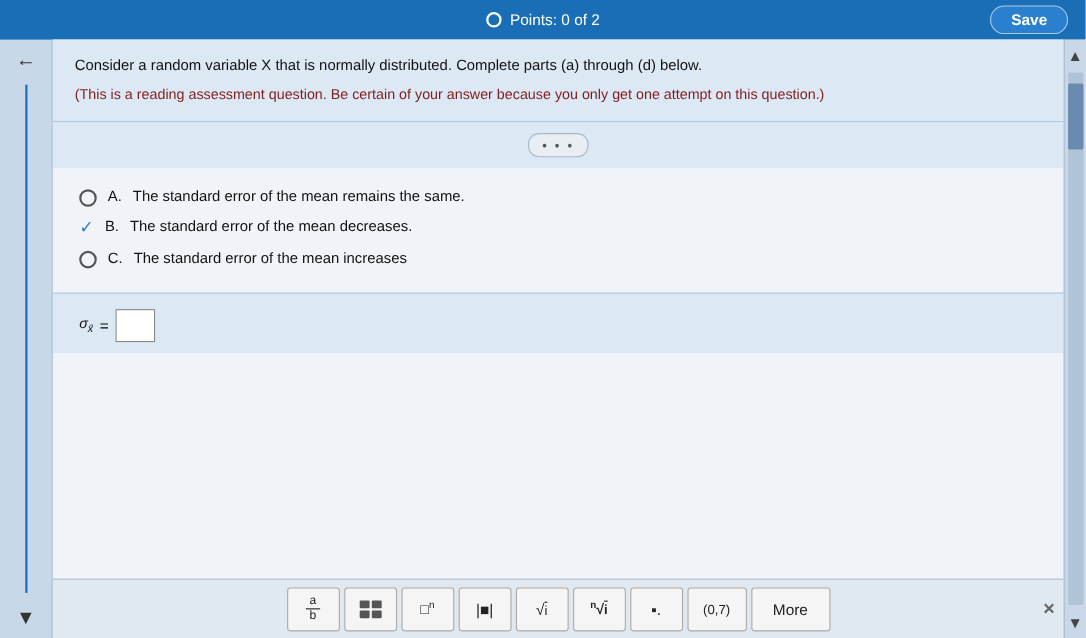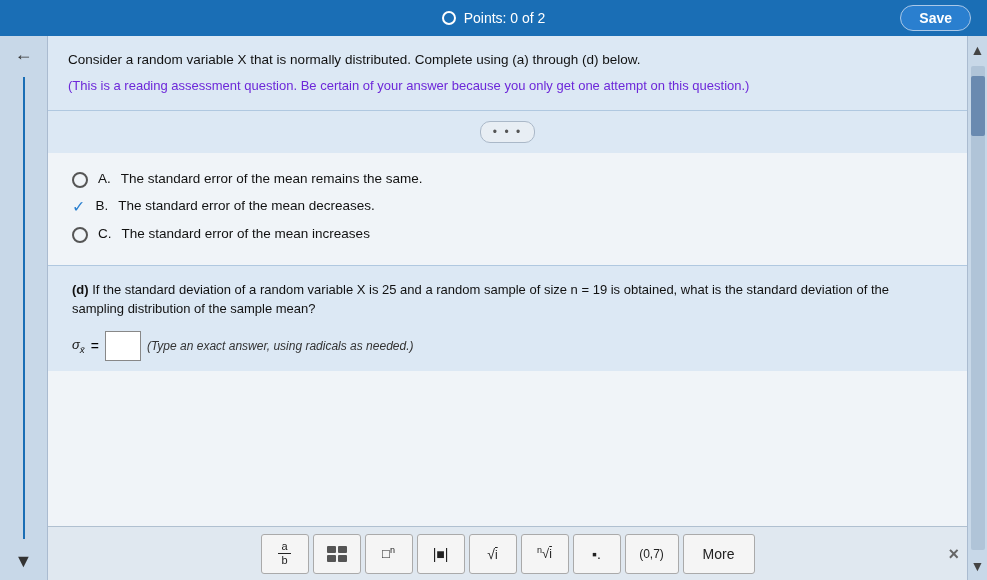--- a/index.html
+++ b/index.html
@@ -102,21 +102,21 @@
       border-bottom: 1px solid #b0c8e0;
     }
     .question-header p {
       font-size: 13.5px;
       color: #111;
       line-height: 1.5;
     }
     .question-header p.reading-note {
       margin-top: 6px;
       font-size: 13px;
-      color: #6d28d9;
+      color: #7f1d1d;
     }
 
     
     .divider-row {
       display: flex;
       align-items: center;
       justify-content: center;
       padding: 10px 0;
       background: #dce8f4;
     }
@@ -320,21 +320,21 @@
 
   <div class="left-sidebar">
     <span class="sidebar-arrow">←</span>
     <div class="sidebar-line"></div>
     <span class="sidebar-arrow-down">▼</span>
   </div>
 
   <div class="content-area">
 
     <div class="question-header">
-      <p>Consider a random variable X that is normally distributed. Complete using (a) through (d) below.</p>
+      <p>Consider a random variable X that is normally distributed. Complete parts (a) through (d) below.</p>
       <p class="reading-note">(This is a reading assessment question. Be certain of your answer because you only get one attempt on this question.)</p>
     </div>
 
     <div class="divider-row">
       <button class="dots-btn">• • •</button>
     </div>
 
     <div class="part-c">
 
       <div class="answer-option">
@@ -350,29 +350,24 @@
       </div>
 
       <div class="answer-option">
         <div class="radio-outer"></div>
         <span>C.</span>
         <span>The standard error of the mean increases</span>
       </div>
     </div>
 
     <div class="part-d">
-      <div class="question-text">
-        <strong>(d)</strong>
-        <span>If the standard deviation of a random variable X is 25 and a random sample of size n = 19 is obtained, what is the standard deviation of the sampling distribution of the sample mean?</span>
-      </div>
       <div class="answer-row">
         <span class="sigma-label">σ<sub>x̄</sub></span>
         <span class="equals-sign">=</span>
         <div class="input-box"></div>
-        <span class="answer-hint">(Type an exact answer, using radicals as needed.)</span>
       </div>
     </div>
 
     <div class="bottom-toolbar">
 
       <button class="toolbar-btn" title="Fraction" style="font-size:13px; flex-direction:column; line-height:1;">
         <span style="display:inline-flex; flex-direction:column; align-items:center; font-size:11px;">
           <span style="border-bottom:1px solid #222; padding:0 3px; line-height:1.2;">a</span>
           <span style="padding:0 3px; line-height:1.2;">b</span>
         </span>
@@ -392,21 +387,21 @@
       </button>
 
       <button class="toolbar-btn" title="Absolute Value" style="font-size:14px;">
         <span>|■|</span>
       </button>
 
       <button class="toolbar-btn" title="Square Root" style="font-size:14px;">
         <span>√<span style="text-decoration:overline; font-size:12px;">i</span></span>
       </button>
 
-      <button class="toolbar-btn" title="Nth Root" style="font-size:13px;">
+      <button class="toolbar-btn" title="Nth Root" style="font-size:13px;font-weight:bold;">
         <span><sup style="font-size:9px;">n</sup>√<span style="text-decoration:overline; font-size:12px;">i</span></span>
       </button>
 
       <button class="toolbar-btn" title="Dot" style="font-size:14px;">
         <span>▪.</span>
       </button>
 
       <button class="toolbar-btn" title="Ordered Pair" style="font-size:12px; width:54px;">
         <span>(0,7)</span>
       </button>

